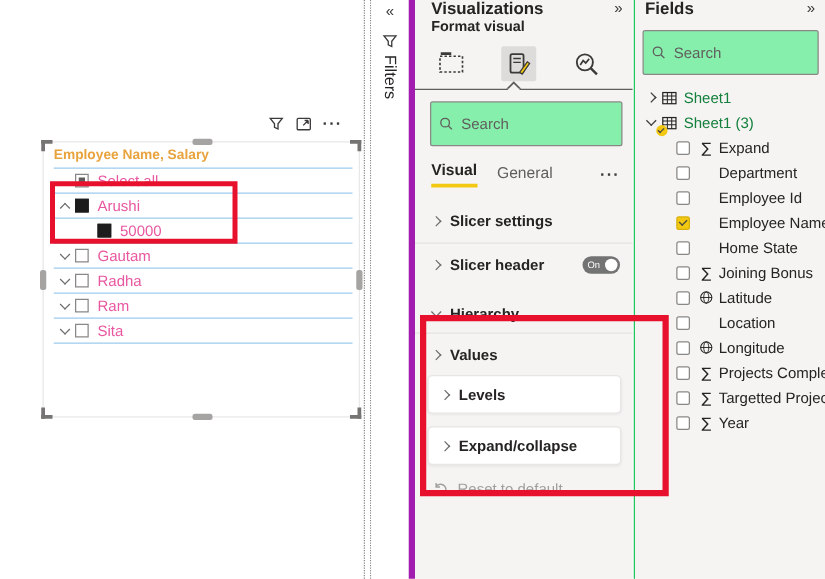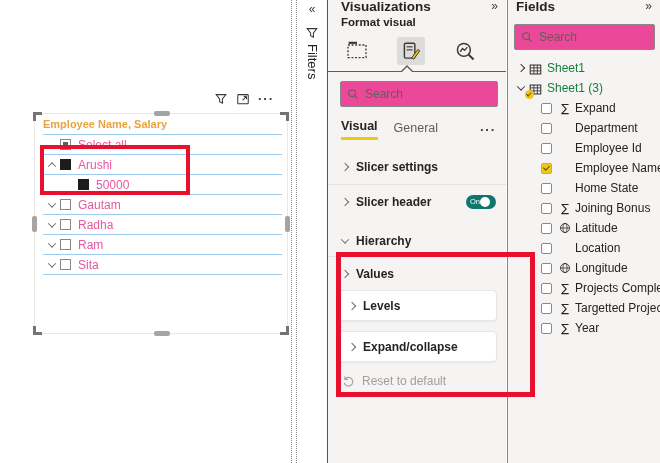--- a/index.html
+++ b/index.html
@@ -54,50 +54,50 @@
   
   #filters-strip { left:297px; top:0; width:30px; height:463px; background:#fff; }
   #filters-strip .dbl-chev { display:block; text-align:center; color:#3b3a39; font-size:12px; margin-top:2px; }
   .chevL::before { content:"\00AB"; }
   .chevR::before { content:"\00BB"; }
   #filters-funnel { display:block; margin:10px auto 4px auto; }
   #filters-label { writing-mode:vertical-rl; font-size:13px; color:#252423; margin-left:8px; }
 
   
   #viz-pane { left:327px; top:0; width:179px; height:463px; background:#f5f4f3;
-    border-left:1px solid #a21caf; }
+    border-left:5px solid #a21caf; }
   .pane-header { display:flex; justify-content:space-between; align-items:flex-start;
     padding:0 8px 0 13px; height:14px; }
   .pane-title { font-size:13.5px; font-weight:700; color:#252423; line-height:14px; }
   .pane-collapse { color:#3b3a39; font-size:12px; line-height:12px; cursor:pointer; }
   #viz-subtitle { font-size:11.5px; font-weight:700; padding:2px 0 0 13px; }
   #viz-icons { display:flex; align-items:center; gap:26px; padding:6px 0 0 15px; height:40px; }
   .viz-icon { width:28px; height:28px; display:flex; align-items:center; justify-content:center; border-radius:2px; }
   .viz-icon.selected { background:#dedcdb; }
   #viz-divider { position:relative; margin-top:3px; height:1px; background:#605e5c; }
   #viz-caret { position:absolute; left:73px; top:-6px; width:0; height:0;
     border-left:6px solid transparent; border-right:6px solid transparent; border-bottom:6px solid #605e5c; }
   #viz-caret::after { content:""; position:absolute; left:-5px; top:1.5px; width:0; height:0;
     border-left:5px solid transparent; border-right:5px solid transparent; border-bottom:5px solid #f5f4f3; }
-  .searchbox { display:flex; align-items:center; gap:6px; background:#ec4899;
-    border:1px solid #8a8886; border-radius:2px; height:26px; padding:0 6px; }
+  .searchbox { display:flex; align-items:center; gap:6px; background:#86efac;
+    border:1px solid #8a8886; border-radius:2px; height:36px; padding:0 6px; }
   #viz-search { margin:9px 8px 0 12px; }
   .searchbox input { border:none; outline:none; flex:1; font-size:12px; background:transparent;
     font-family:"Liberation Sans", sans-serif; color:#252423; min-width:0; }
   .searchbox input::placeholder { color:#605e5c; }
   #viz-tabs { display:flex; align-items:center; padding:12px 10px 0 13px; gap:16px; }
   .tab { font-size:12.5px; color:#605e5c; padding-bottom:4px; }
   .tab.active { color:#252423; font-weight:700; border-bottom:3px solid #f2c811; }
   #viz-tabs .ellipsis { margin-left:auto; }
   #viz-sections { margin-top:10px; }
   .section-row { display:flex; align-items:center; gap:8px; height:34px;
     padding:0 10px 0 14px; border-top:1px solid #e4e2e0; }
   .section-label { font-size:12px; font-weight:700; color:#252423; }
-  .toggle { margin-left:auto; width:30px; height:14px; border-radius:7px; background:#0f766e;
-    display:flex; align-items:center; padding:0 2px; }
+  .toggle { margin-left:auto; width:30px; height:14px; border-radius:7px; background:#737373;
+    display:flex; align-items:center; justify-content:space-between; padding:0 2px; }
   .toggle .knob { width:10px; height:10px; border-radius:50%; background:#fff; }
   .toggle .tlabel { color:#fff; font-size:7.5px; padding-left:2px; }
   #hierarchy-section { border-top:none; height:30px; margin-top:8px; }
   .card { background:#fff; border:1px solid #e8e6e4; border-radius:4px; height:31px;
     margin:0 9px 0 10px; display:flex; align-items:center; gap:8px; padding:0 10px;
     box-shadow:0 1px 2px rgba(0,0,0,0.05); }
   .card + .card { margin-top:10px; }
   .card-label { font-size:12px; font-weight:700; color:#252423; }
   #reset-row { display:flex; align-items:center; gap:7px; padding:12px 0 0 14px; }
   #reset-row span { font-size:12px; color:#a19f9d; }

